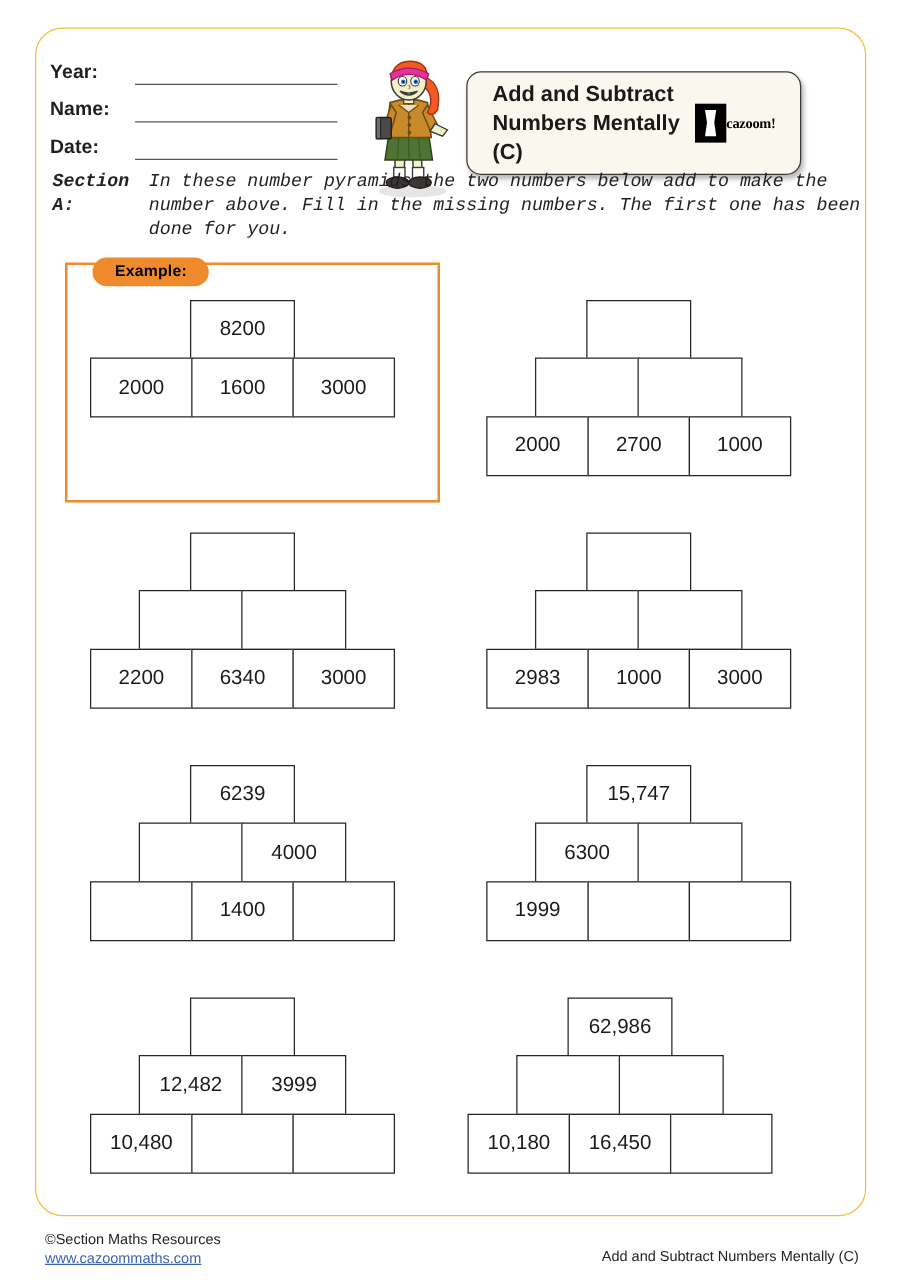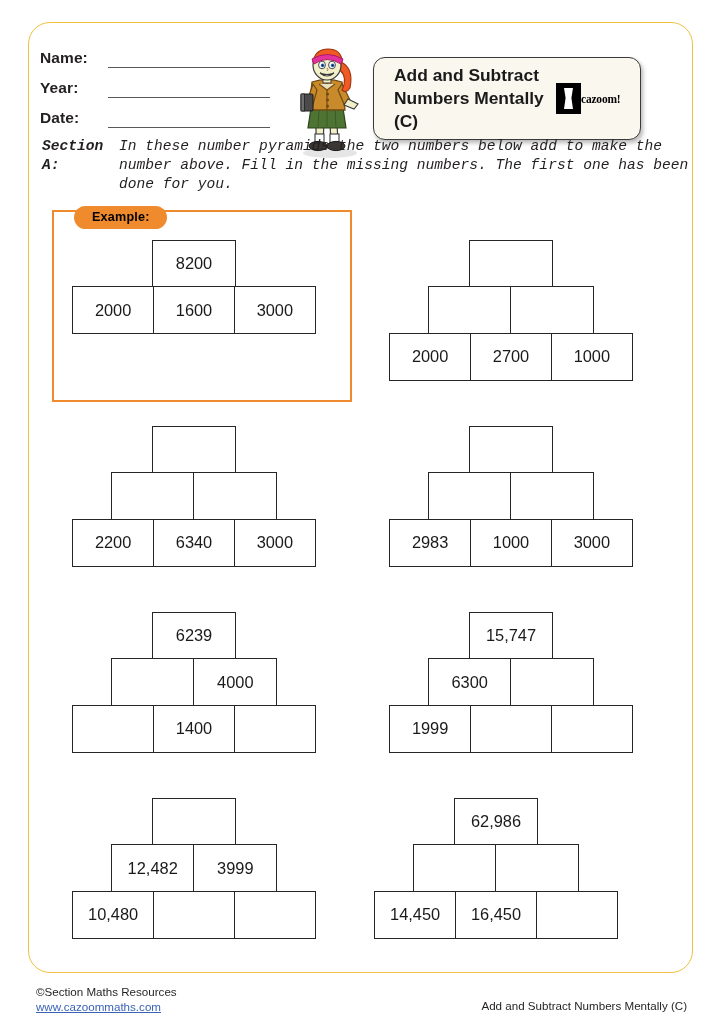--- a/index.html
+++ b/index.html
@@ -214,25 +214,25 @@
 </style>
 </head>
 <body>
 
 <div class="page-frame"></div>
 
 <div class="header">
 
   <div class="name-block">
     <div class="field-row">
-      <span class="field-label">Name:</span>
+      <span class="field-label">Year:</span>
       <span class="field-line"></span>
     </div>
     <div class="field-row">
-      <span class="field-label">Year:</span>
+      <span class="field-label">Name:</span>
       <span class="field-line"></span>
     </div>
     <div class="field-row">
       <span class="field-label">Date:</span>
       <span class="field-line"></span>
     </div>
   </div>
 
   <div class="mascot">
     <svg viewBox="0 0 84 112" width="84" height="112">
@@ -414,21 +414,21 @@
 
 <div class="pyramid" style="left:374px; top:799px;">
   <div class="pyr-row">
     <div class="cell">62,986</div>
   </div>
   <div class="pyr-row">
     <div class="cell"></div>
     <div class="cell"></div>
   </div>
   <div class="pyr-row">
-    <div class="cell">14,450</div>
+    <div class="cell">10,180</div>
     <div class="cell">16,450</div>
     <div class="cell"></div>
   </div>
 </div>
 
 <div class="footer-left">
   <span>©Section Maths Resources</span>
   <a class="footer-link" href="#">www.cazoommaths.com</a>
 </div>
 <div class="footer-right">Add and Subtract Numbers Mentally (C)</div>

